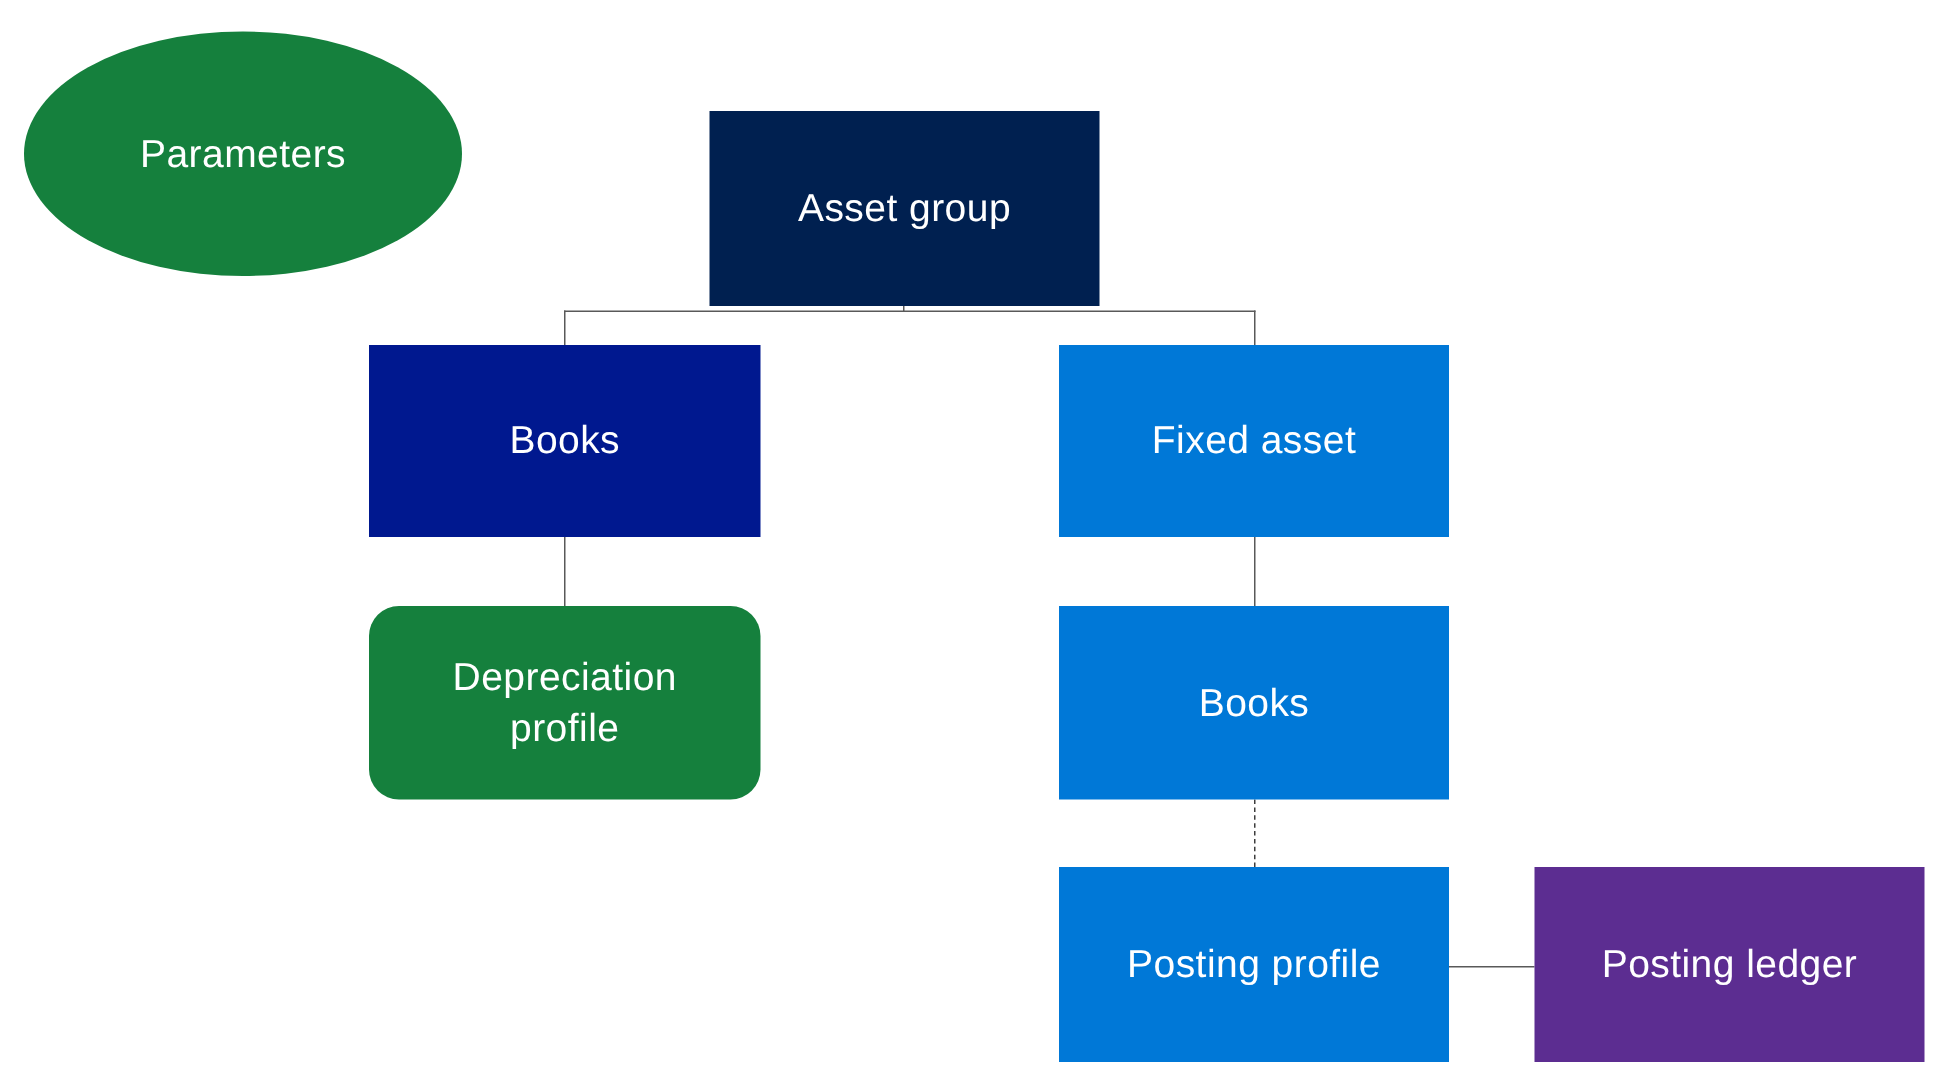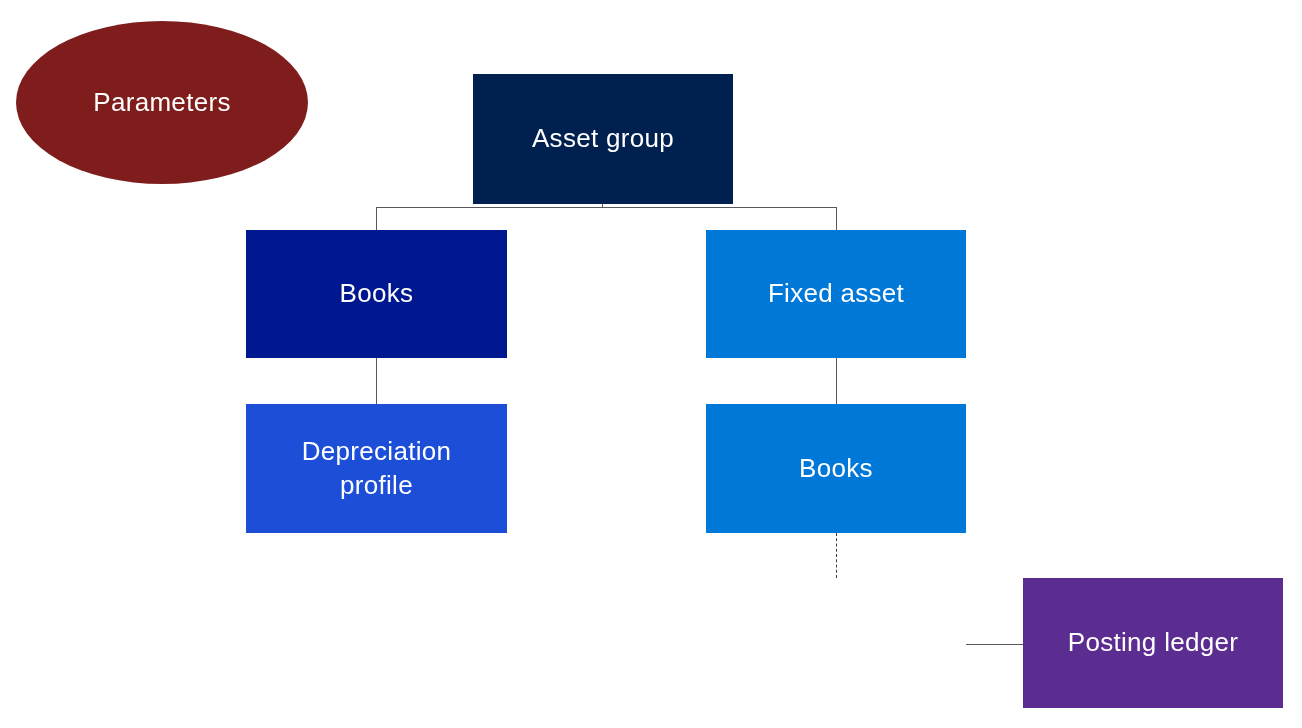--- a/index.html
+++ b/index.html
@@ -71,42 +71,45 @@
 
   <div class="connector vert  pos-c-root-drop"></div>
   <div class="connector horiz pos-c-branch"></div>
   <div class="connector vert  pos-c-left-drop"></div>
   <div class="connector vert  pos-c-right-drop"></div>
   <div class="connector vert  pos-c-books-depr"></div>
   <div class="connector vert  pos-c-fixed-books"></div>
   <div class="connector vert dashed pos-c-books-posting"></div>
   <div class="connector horiz pos-c-posting-ledger"></div>
 
-  <div class="node ellipse pos-parameters" style="background-color: #7f1d1d;">
+  <div class="node ellipse pos-parameters" style="background-color: #15803d;">
     <span>Parameters</span>
   </div>
 
   <div class="node pos-asset-group" style="background-color: rgb(0, 32, 80);">
     <span>Asset group</span>
   </div>
 
   <div class="node pos-books-left" style="background-color: rgb(0, 24, 143);">
     <span>Books</span>
   </div>
 
   <div class="node pos-fixed-asset" style="background-color: rgb(0, 120, 215); align-items: center;">
     <span>Fixed asset</span>
   </div>
 
-  <div class="node pos-depreciation" style="background-color: #1d4ed8;">
+  <div class="node pos-depreciation" style="background-color: #15803d; border-radius: 20px;">
     <span>Depreciation profile</span>
   </div>
 
   <div class="node pos-books-right" style="background-color: rgb(0, 120, 215);">
     <span>Books</span>
   </div>
 
+  <div class="node pos-posting-profile" style="background-color: rgb(0, 120, 215);">
+    <span>Posting profile</span>
+  </div>
 
   <div class="node pos-general-ledger" style="background-color: rgb(92, 45, 145);">
     <span>Posting ledger</span>
   </div>
 
 </div>
 
 </body></html>

